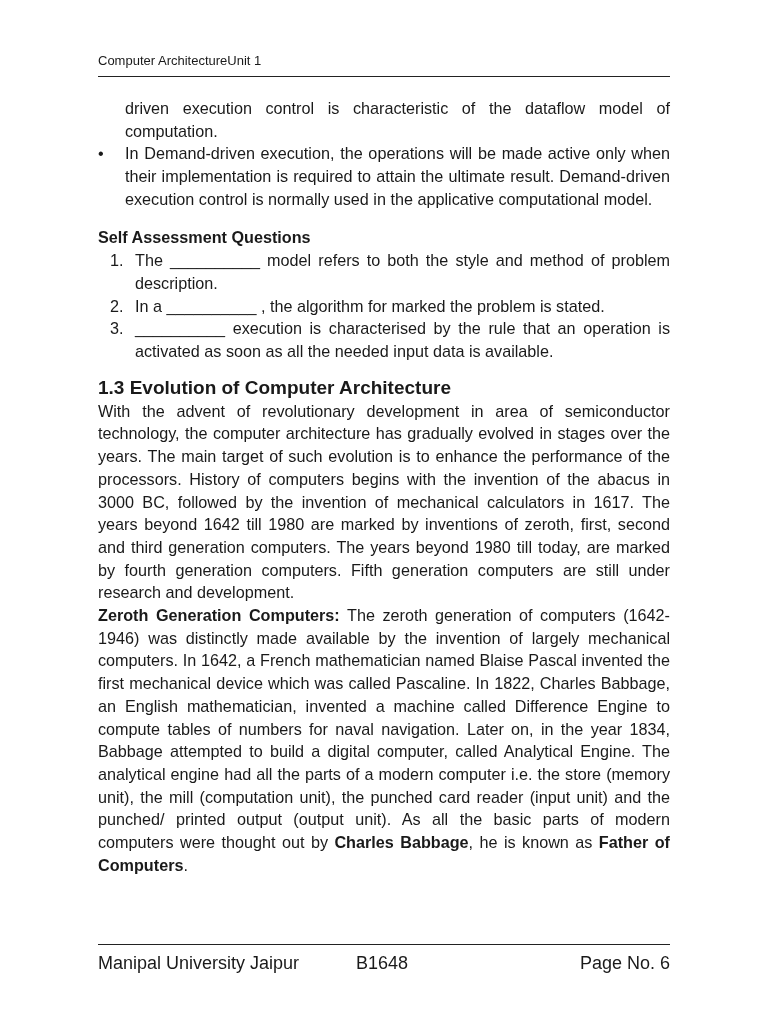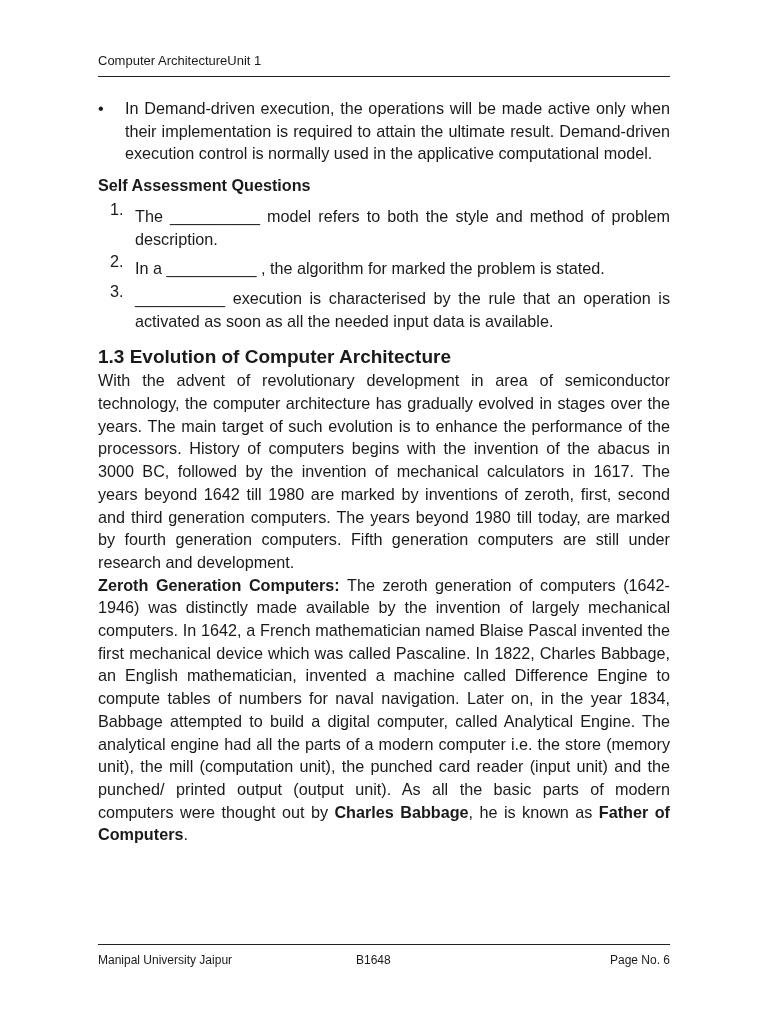--- a/index.html
+++ b/index.html
@@ -10,48 +10,49 @@
             font-size: 13px; display: flex; justify-content: flex-start; }
   .header-rule { position: absolute; top: 76px; left: 0; width: 572px; height: 0;
                  border-top: 1.3px solid #222; }
   .body-text { position: absolute; top: 97px; left: 0; width: 572px;
                font-size: 16.2px; line-height: 22.7px; }
   .just { text-align: justify; margin: 0; }
   .indent { padding-left: 27px; }
   .bullet-row { display: flex; margin: 0; }
   .bullet { width: 27px; flex: 0 0 27px; }
   .bullet-text { flex: 1; text-align: justify; }
-  .sa-title { font-weight: bold; margin: 9px 0 1px 0; }
+  .sa-title { font-weight: bold; margin: 15px 0 1px 0; }
   .q-row { display: flex; margin: 0; }
   .q-num { width: 37px; flex: 0 0 37px; text-align: right; padding-right: 0; box-sizing: border-box; }
   .q-num span { display: inline-block; width: 37px; text-align: left; padding-left: 12px; box-sizing: border-box; }
-  .q-text { flex: 1; text-align: justify; margin-top: 7px; }
+  .q-text { flex: 1; text-align: justify; }
   .section-title { font-weight: bold; font-size: 19px; margin: 13px 0 0 0; line-height: 24px; }
   .para { margin: 0; text-align: justify; }
   .para + .para { }
   b { font-weight: bold; }
   .footer-rule { position: absolute; top: 944px; left: 0; width: 572px; height: 0;
                  border-top: 1.3px solid #222; }
-  .footer { position: absolute; top: 953px; left: 0; width: 572px; font-size: 12px;
+  .footer { position: absolute; top: 953px; left: 0; width: 572px; font-size: 18px;
             display: flex; justify-content: space-between; }
   .footer .code { position: absolute; left: 258px; }
 </style>
 </head>
 <body>
 
 <div class="page">
 
   <div class="header">
     <span>Computer Architecture</span>
     <span>Unit 1</span>
   </div>
   <div class="header-rule"></div>
 
   <div class="body-text">
 
+    <p class="just indent">driven execution control is characteristic of the dataflow model of computation.</p>
 
     <div class="bullet-row">
       <span class="bullet">•</span>
       <span class="bullet-text">In Demand-driven execution, the operations will be made active only when their implementation is required to attain the ultimate result. Demand-driven execution control is normally used in the applicative computational model.</span>
     </div>
 
     <div class="sa-title">Self Assessment Questions</div>
 
     <div class="q-row">
       <span class="q-num"><span>1.</span></span>

